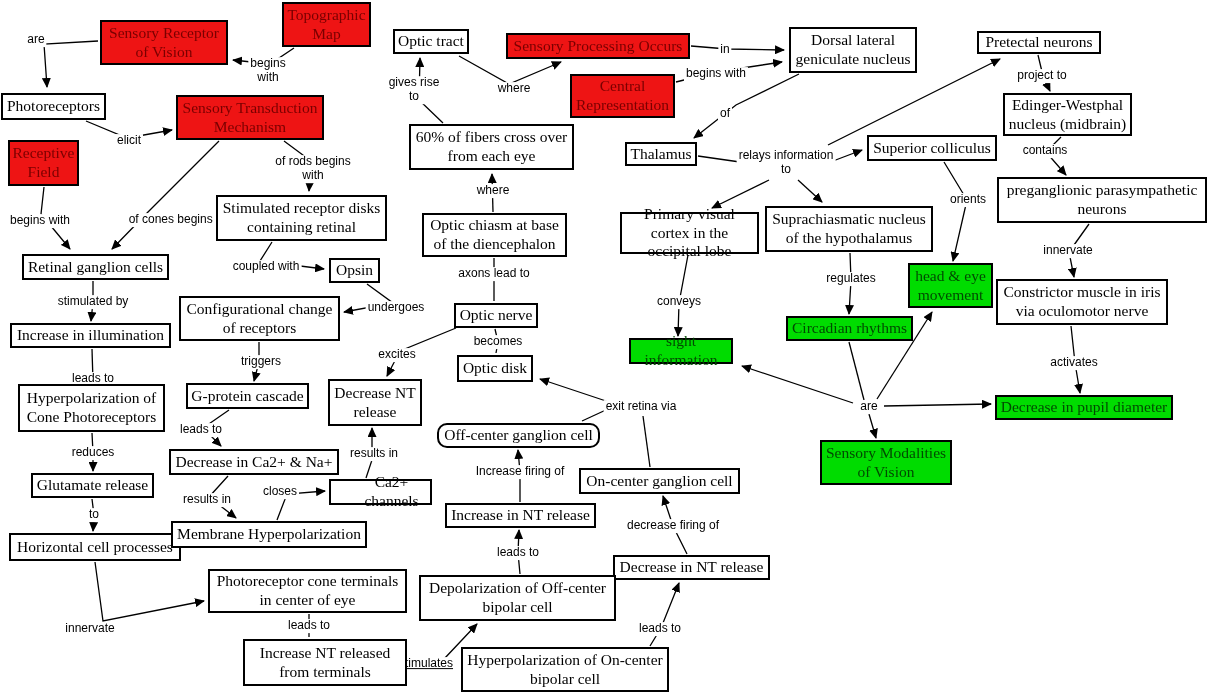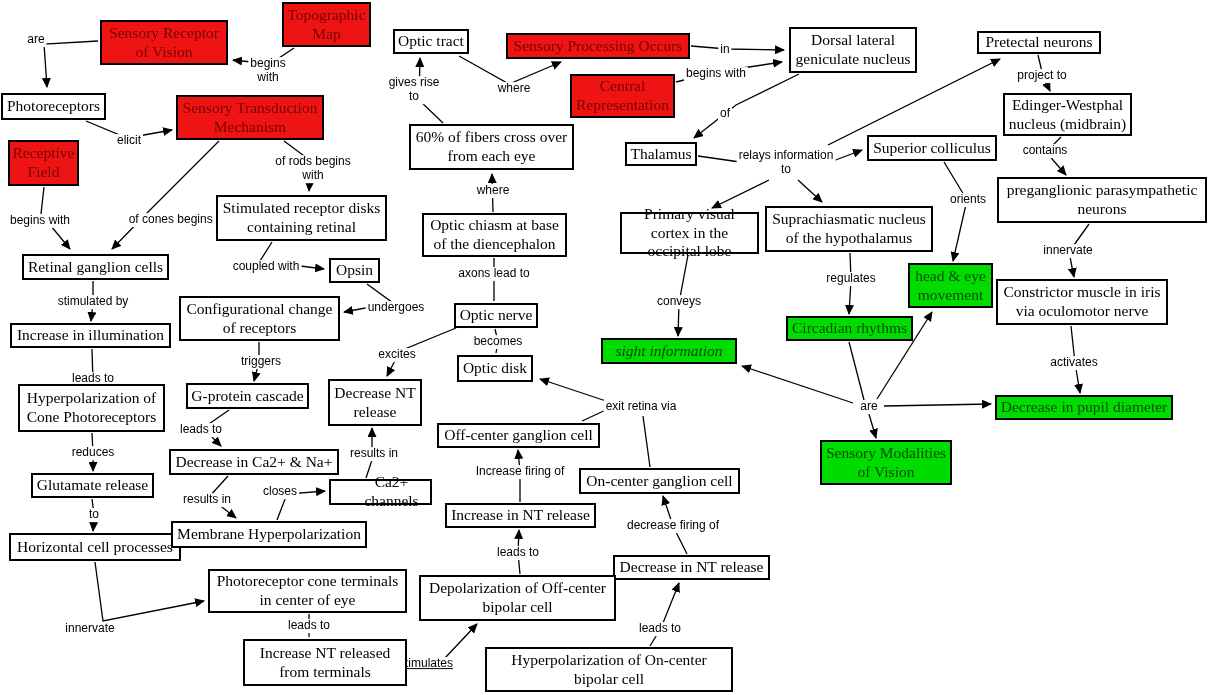--- a/index.html
+++ b/index.html
@@ -147,33 +147,33 @@
     <div class="node white" style="left: 620px; top: 212px; width: 139px; height: 42px;">Primary visual cortex in the occipital lobe</div>
     <div class="node white" style="left: 765px; top: 206px; width: 168px; height: 46px;">Suprachiasmatic nucleus of the hypothalamus</div>
     <div class="node white" style="left: 22px; top: 254px; width: 147px; height: 26px;">Retinal ganglion cells</div>
     <div class="node white" style="left: 329px; top: 258px; width: 51px; height: 25px;">Opsin</div>
     <div class="node green" style="left: 908px; top: 263px; width: 85px; height: 45px;">head &amp; eye movement</div>
     <div class="node white" style="left: 996px; top: 279px; width: 172px; height: 46px;">Constrictor muscle in iris via oculomotor nerve</div>
     <div class="node white" style="left: 179px; top: 296px; width: 161px; height: 45px;">Configurational change of receptors</div>
     <div class="node white" style="left: 454px; top: 303px; width: 84px; height: 25px;">Optic nerve</div>
     <div class="node white" style="left: 10px; top: 323px; width: 161px; height: 25px;">Increase in illumination</div>
     <div class="node green" style="left: 786px; top: 316px; width: 127px; height: 25px;">Circadian rhythms</div>
-    <div class="node green" style="left: 601px; top: 338px; width: 136px; height: 26px; font-style: italic;">sight information</div>
+    <div class="node green" style="left: 629px; top: 338px; width: 104px; height: 26px;">sight information</div>
     <div class="node white" style="left: 457px; top: 355px; width: 76px; height: 27px;">Optic disk</div>
     <div class="node white" style="left: 186px; top: 383px; width: 123px; height: 26px;">G-protein cascade</div>
     <div class="node white" style="left: 328px; top: 379px; width: 94px; height: 47px;">Decrease NT release</div>
     <div class="node green" style="left: 995px; top: 395px; width: 178px; height: 25px;">Decrease in pupil diameter</div>
     <div class="node white" style="left: 18px; top: 384px; width: 147px; height: 48px;">Hyperpolarization of Cone Photoreceptors</div>
-    <div class="node white" style="left: 437px; top: 423px; width: 163px; height: 25px;">Off-center ganglion cell</div>
+    <div class="node white" style="left: 437px; top: 423px; width: 163px; height: 25px; border-radius: 10px;">Off-center ganglion cell</div>
     <div class="node white" style="left: 169px; top: 449px; width: 170px; height: 26px;">Decrease in Ca2+ &amp; Na+</div>
     <div class="node green" style="left: 820px; top: 440px; width: 132px; height: 45px;">Sensory Modalities of Vision</div>
     <div class="node white" style="left: 31px; top: 473px; width: 123px; height: 25px;">Glutamate release</div>
     <div class="node white" style="left: 579px; top: 468px; width: 161px; height: 26px;">On-center ganglion cell</div>
     <div class="node white" style="left: 329px; top: 479px; width: 103px; height: 26px; padding-left: 24px;">Ca2+ channels</div>
     <div class="node white" style="left: 445px; top: 503px; width: 151px; height: 25px;">Increase in NT release</div>
     <div class="node white" style="left: 9px; top: 533px; width: 172px; height: 28px;">Horizontal cell processes</div>
     <div class="node white" style="left: 171px; top: 521px; width: 196px; height: 27px;">Membrane Hyperpolarization</div>
     <div class="node white" style="left: 613px; top: 555px; width: 157px; height: 25px;">Decrease in NT release</div>
     <div class="node white" style="left: 208px; top: 569px; width: 199px; height: 44px;">Photoreceptor cone terminals in center of eye</div>
     <div class="node white" style="left: 419px; top: 575px; width: 197px; height: 46px;">Depolarization of Off-center bipolar cell</div>
     <div class="node white" style="left: 243px; top: 639px; width: 164px; height: 47px;">Increase NT released from terminals</div>
-    <div class="node white" style="left: 461px; top: 647px; width: 248px; height: 45px; margin-left: 24px;">Hyperpolarization of On-center bipolar cell</div>
+    <div class="node white" style="left: 461px; top: 647px; width: 208px; height: 45px;">Hyperpolarization of On-center bipolar cell</div>
   </div>
 
 </body></html>

